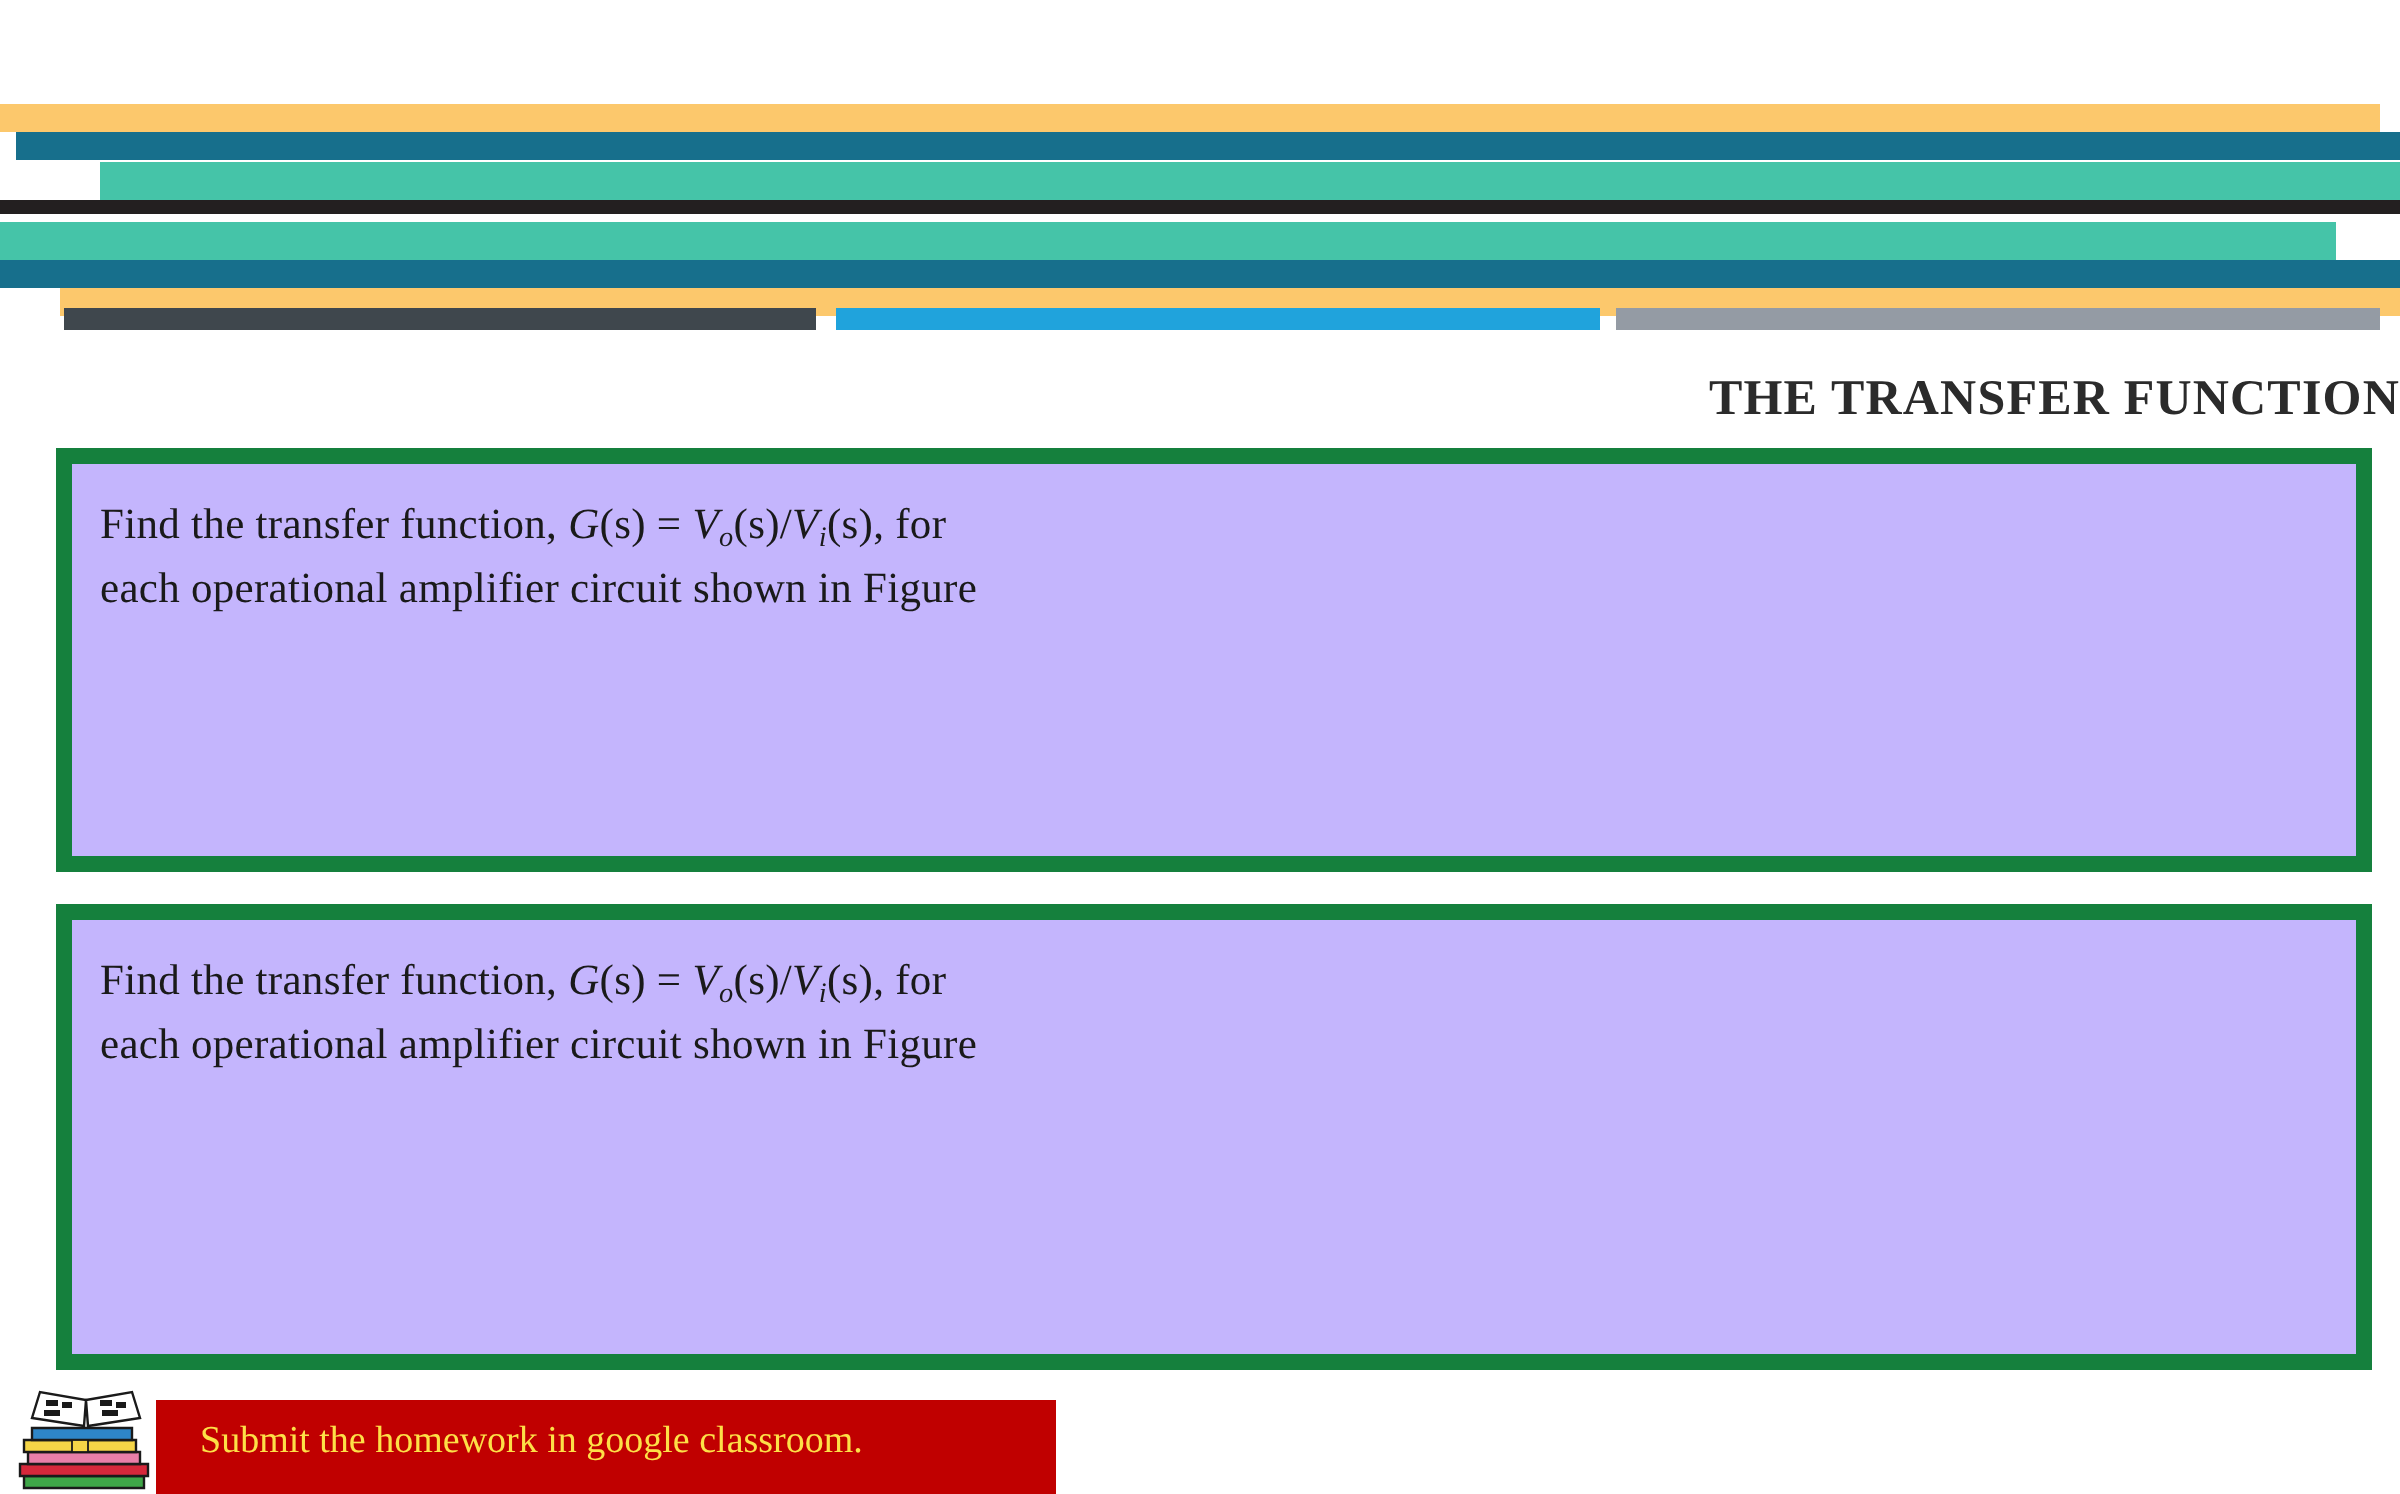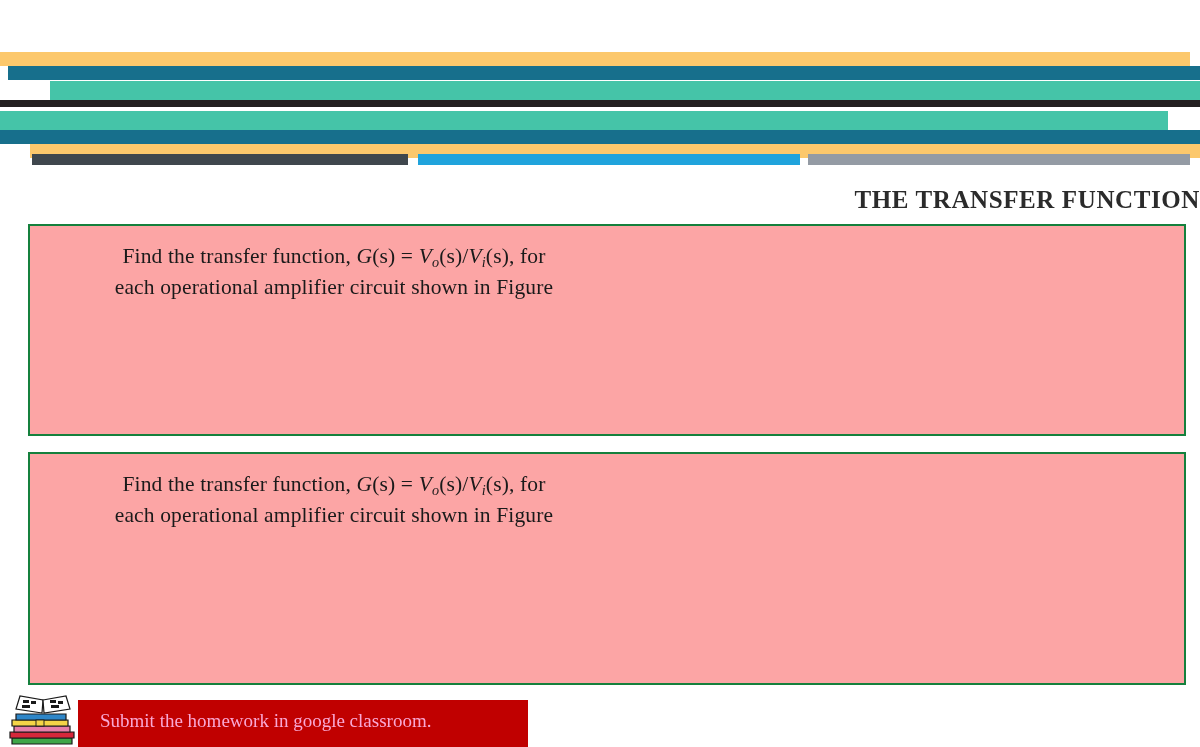--- a/index.html
+++ b/index.html
@@ -48,24 +48,23 @@
     font-family: "Liberation Serif", serif;
     font-weight: bold;
     font-size: 25px;
     letter-spacing: 0.6px;
     color: #2b2b2b;
   }
 
   
   .problem-box {
     position: absolute;
-    border: 2px solid #15803d;
-    background: #fca5a5;
+    border: 8px solid #15803d;
+    background: #c4b5fd;
     box-sizing: border-box;
-    text-align: center;
   }
   #box-1 { left: 28px; top: 224px;  width: 1158px; height: 212px; }
   #box-2 { left: 28px; top: 452px;  width: 1158px; height: 233px; }
 
   .prompt-text {
     position: absolute;
     left: 14px;
     top: 16px;
     width: 580px;
     font-family: "Liberation Serif", serif;
@@ -118,21 +117,21 @@
     width: 450px;
     height: 47px;
     background: #C00000;
   }
   .footer-text {
     position: absolute;
     left: 22px;
     top: 10px;
     font-family: "Liberation Serif", serif;
     font-size: 19px;
-    color: #f9a8d4;
+    color: #fde047;
     white-space: nowrap;
   }
   .books-icon {
     position: absolute;
     left: 6px;
     top: 694px;
     width: 76px;
     height: 53px;
   }
 </style>

